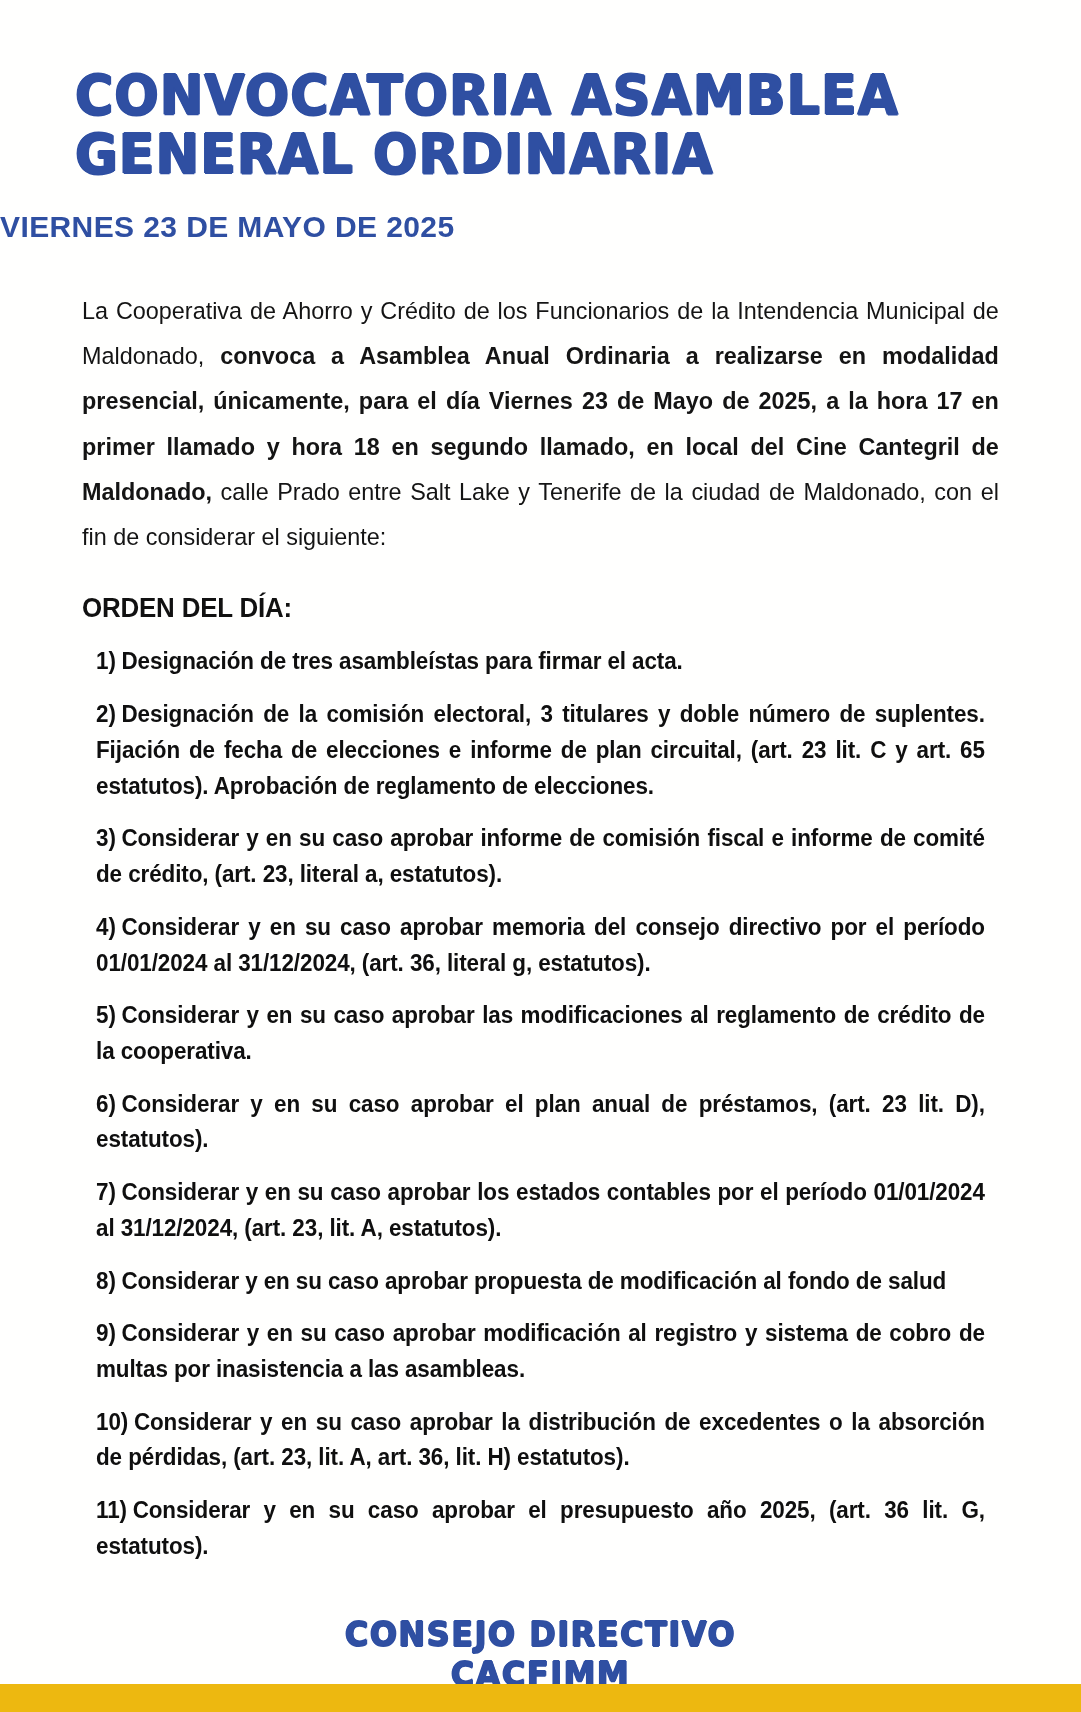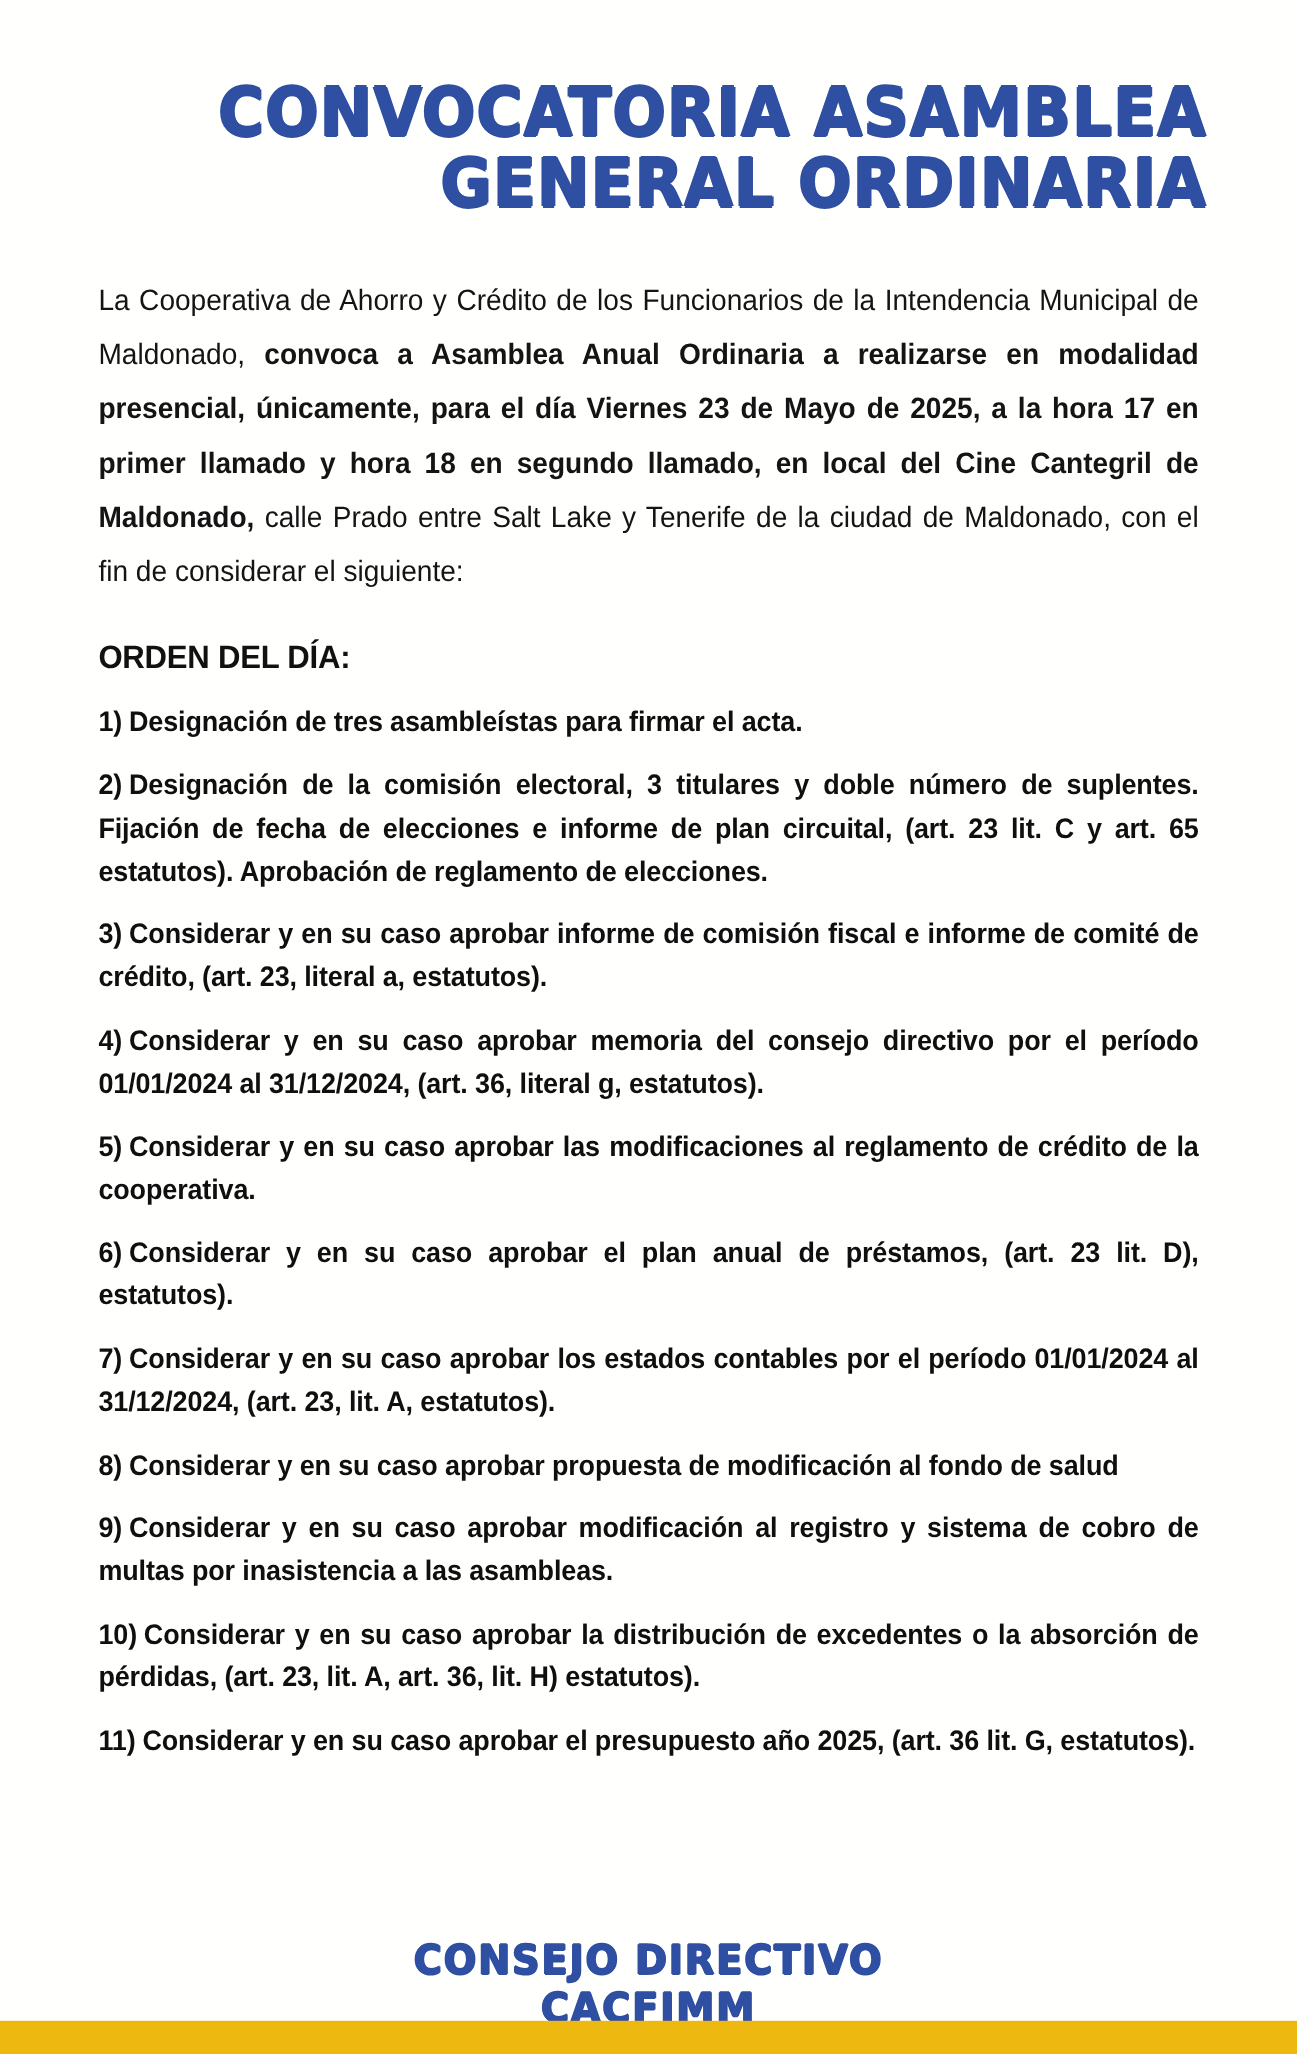--- a/index.html
+++ b/index.html
@@ -20,21 +20,21 @@
     position: absolute;
     inset: 0;
     background: #fffffe;
     display: flex;
     flex-direction: column;
   }
 
   
   .header {
     padding-top: 66px;
-    text-align: right;
+    text-align: left;
   }
   .doc-title {
     color: #2f4fa2;
     font-family: "DejaVu Sans", sans-serif;
     font-weight: 700;
     font-size: 56px;
     line-height: 1.05;
     letter-spacing: 1.2px;
     transform: scaleX(0.93);
     transform-origin: center;
@@ -85,21 +85,21 @@
     font-size: 27px;
     color: #111111;
     margin: 34px 0 20px 0;
     letter-spacing: -0.2px;
     transform: scaleX(0.96);
     transform-origin: left center;
   }
 
   .agenda-list {
     list-style: none;
-    margin: 0;
+    margin: 14px;
     padding: 0;
   }
   .agenda-item {
     font-family: "Liberation Sans", sans-serif;
     font-weight: 700;
     font-size: 23.5px;
     line-height: 1.52;
     color: #0f0f0f;
     text-align: justify;
     text-justify: inter-word;
@@ -145,20 +145,21 @@
   }
 </style>
 </head>
 <body>
 
 <div class="page">
 
   <div class="header">
     <h1 class="doc-title">CONVOCATORIA ASAMBLEA
 GENERAL ORDINARIA</h1>
+    <div class="doc-subtitle">VIERNES 23 DE MAYO DE 2025</div>
   </div>
 
   <div class="content">
 
     <p class="intro">La Cooperativa de Ahorro y Crédito de los Funcionarios de la Intendencia Municipal de Maldonado, <b>convoca a Asamblea Anual Ordinaria a realizarse en modalidad presencial, únicamente, para el día Viernes 23 de Mayo de 2025, a la hora 17 en primer llamado y hora 18 en segundo llamado, en local del Cine Cantegril de Maldonado,</b> calle Prado entre Salt Lake y Tenerife de la ciudad de Maldonado, con el fin de considerar el siguiente:</p>
 
     <h2 class="agenda-heading">ORDEN DEL DÍA:</h2>
 
     <ol class="agenda-list">
         <li class="agenda-item"><span class="num">1)</span><span>Designación de tres asambleístas para firmar el acta.</span></li>

